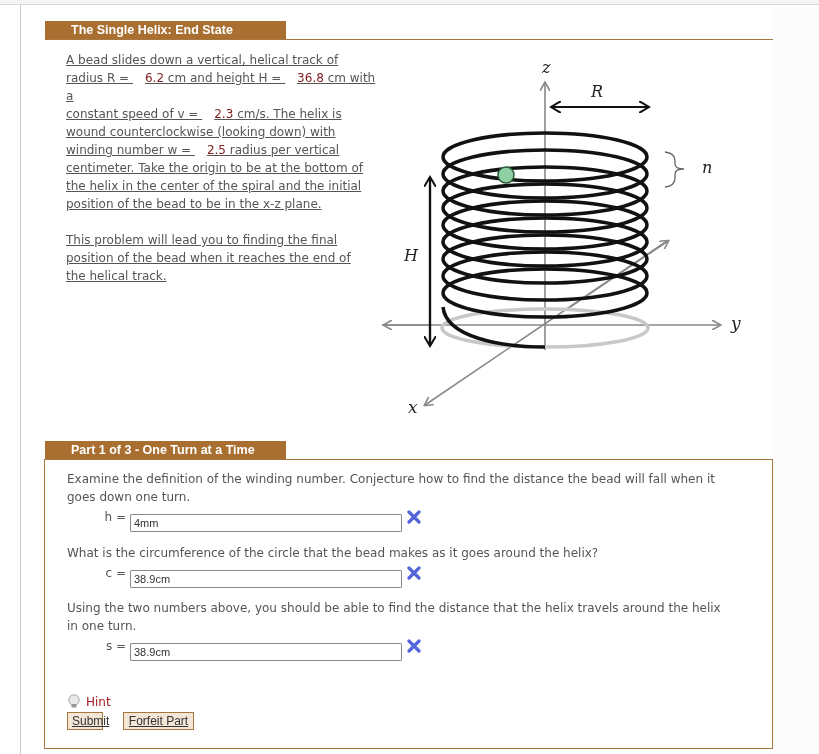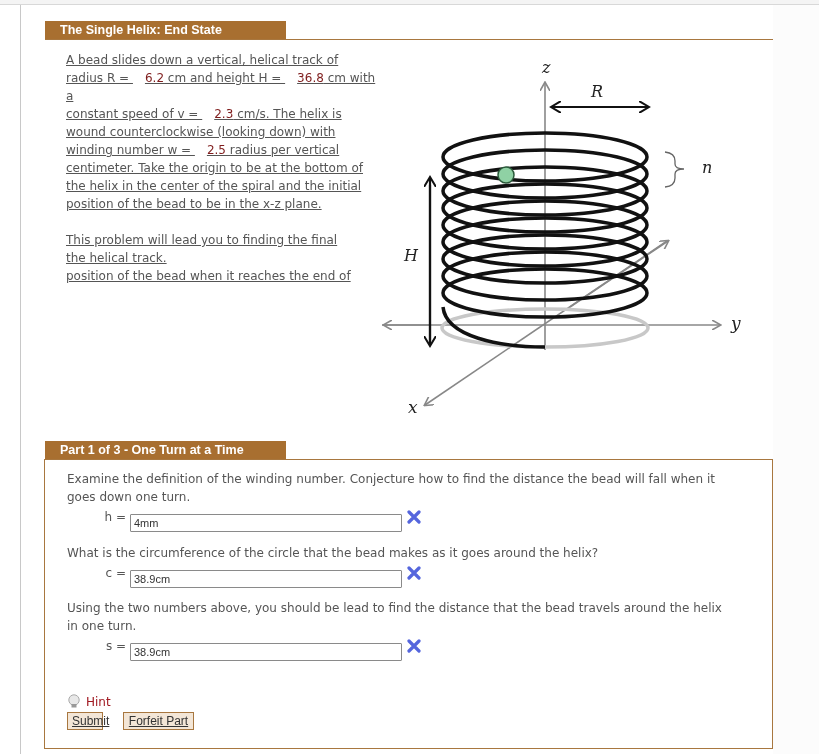--- a/index.html
+++ b/index.html
@@ -5,21 +5,21 @@
     html, body { margin: 0; padding: 0; background: #ffffff; }
     body { width: 819px; height: 754px; position: relative; overflow: hidden;
            font-family: "DejaVu Sans", sans-serif; color: #555555; }
     .topbar { position: absolute; left: 0; top: 0; width: 819px; height: 4px;
               background: #f4f4f4; border-bottom: 1px solid #d8d8d8; }
     .leftrule { position: absolute; left: 20px; top: 5px; width: 1px; height: 749px; background: #c8c8c8; }
     .rightfade { position: absolute; left: 773px; top: 5px; width: 46px; height: 749px; background: #fcfcfc; }
 
     .sect-head { position: absolute; background: #a86f30; color: #ffffff;
                  font-family: "Liberation Sans", sans-serif; font-weight: bold;
-                 font-size: 12.5px; line-height: 19px; padding-left: 15px; box-sizing: border-box; }
+                 font-size: 12.5px; line-height: 19px; padding-left: 26px; box-sizing: border-box; }
     .sect-rule { position: absolute; height: 1px; background: #a8773f; }
 
     .intro { position: absolute; left: 66px; top: 51px; width: 320px;
              font-size: 12px; line-height: 18px; color: #555555; }
     .intro p { margin: 0; text-decoration: underline; }
     .intro .gap { height: 18px; }
     .val { color: #7f1d1d; margin-left: 12px; }
 
     .figure { position: absolute; left: 370px; top: 45px; width: 400px; height: 380px; }
 
@@ -56,22 +56,22 @@
   <p><span>A bead slides down a vertical, helical track of</span></p>
   <p><span>radius R = </span><span class="val">6.2</span><span> cm and height H = </span><span class="val">36.8</span><span> cm with a</span></p>
   <p><span>constant speed of v = </span><span class="val">2.3</span><span> cm/s. The helix is</span></p>
   <p><span>wound counterclockwise (looking down) with</span></p>
   <p><span>winding number w = </span><span class="val">2.5</span><span> radius per vertical</span></p>
   <p><span>centimeter. Take the origin to be at the bottom of</span></p>
   <p><span>the helix in the center of the spiral and the initial</span></p>
   <p><span>position of the bead to be in the x-z plane.</span></p>
   <div class="gap"></div>
   <p><span>This problem will lead you to finding the final</span></p>
+  <p><span>position of the bead when it reaches the end of</span></p>
   <p><span>the helical track.</span></p>
-  <p><span>position of the bead when it reaches the end of</span></p>
 </div>
 
 <div class="figure">
   <svg width="400" height="380" viewBox="0 0 400 380" xmlns="http://www.w3.org/2000/svg">
     <defs>
       <marker id="arrG" markerWidth="10" markerHeight="10" refX="8" refY="5" orient="auto" markerUnits="userSpaceOnUse">
         <path d="M0,0 L9,5 L0,10" fill="none" stroke="#888" stroke-width="1.6"></path>
       </marker>
       <marker id="arrK" markerWidth="12" markerHeight="12" refX="9" refY="6" orient="auto" markerUnits="userSpaceOnUse">
         <path d="M0,0 L10,6 L0,12" fill="none" stroke="#111" stroke-width="2"></path>
@@ -140,21 +140,21 @@
 </div>
 <div class="ans-row" style="top:563px;">
   <span class="ans-label">c =</span>
   <input class="ans-input" type="text" value="38.9cm" style="">
   <svg class="xmark" viewBox="0 0 14 14">
       <path d="M2,2 L12,12 M12,2 L2,12" stroke="#5566dd" stroke-width="3.2" stroke-linecap="round"></path>
     </svg>
 </div>
 
 <div class="q" style="top:599px;">
-  <div>Using the two numbers above, you should be lead to find the distance that the bead travels around the helix</div>
+  <div>Using the two numbers above, you should be able to find the distance that the helix travels around the helix</div>
   <div>in one turn.</div>
 </div>
 <div class="ans-row" style="top:636px;">
   <span class="ans-label">s =</span>
   <input class="ans-input" type="text" value="38.9cm" style="">
   <svg class="xmark" viewBox="0 0 14 14">
       <path d="M2,2 L12,12 M12,2 L2,12" stroke="#5566dd" stroke-width="3.2" stroke-linecap="round"></path>
     </svg>
 </div>
 

